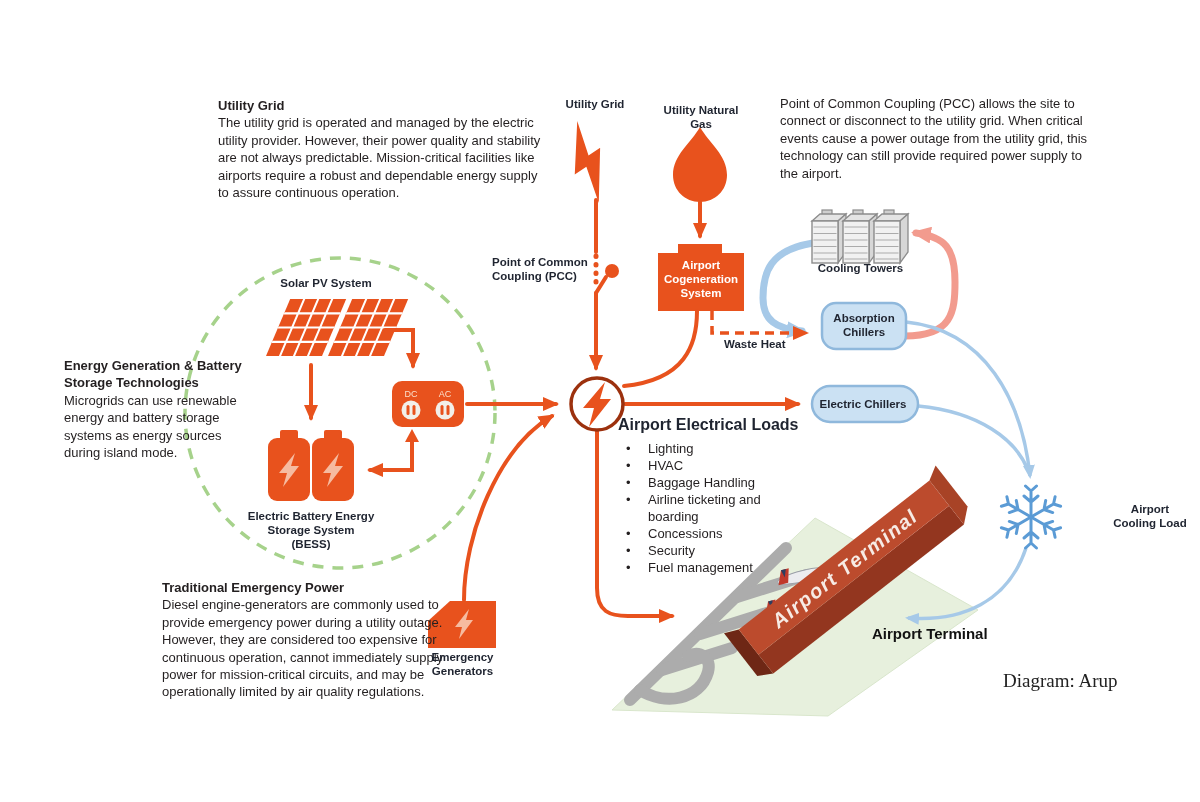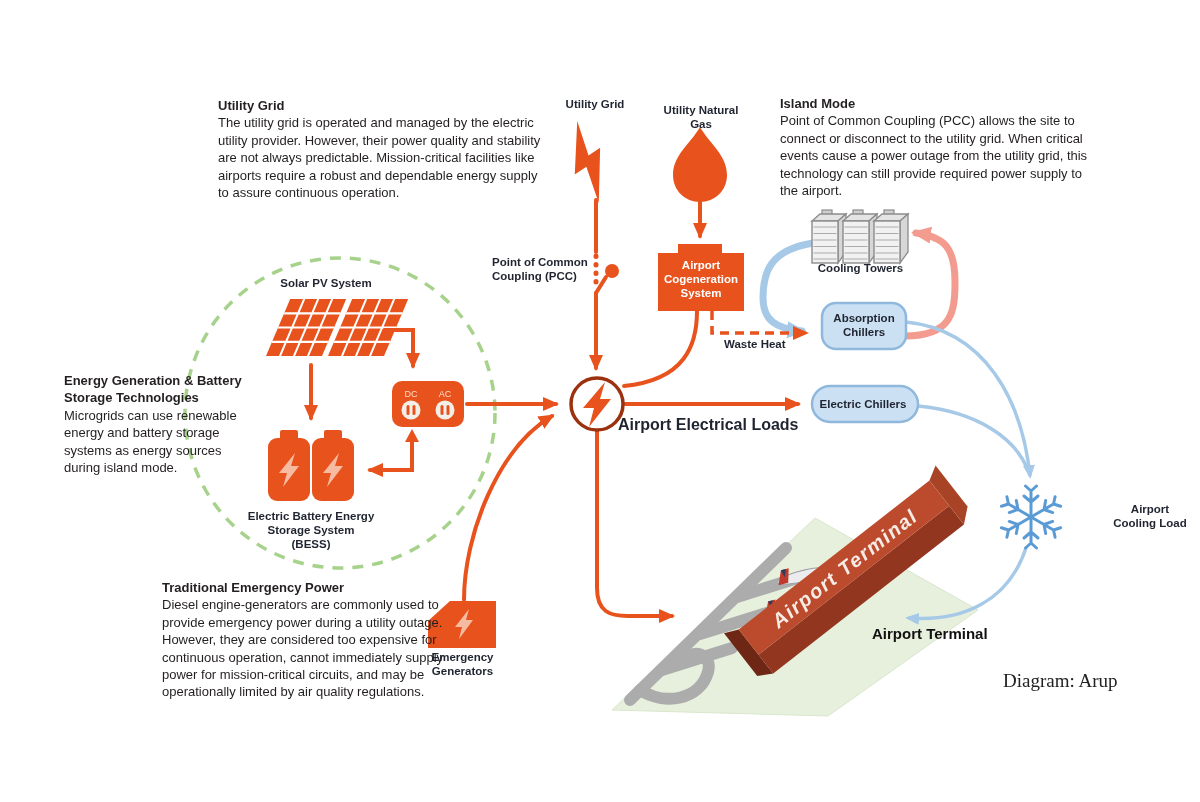--- a/index.html
+++ b/index.html
@@ -208,25 +208,24 @@
     <rect class="bbox" x="822" y="303" width="84" height="46" rx="14"></rect>
     <rect class="bbox" x="812" y="386" width="106" height="36" rx="18"></rect>
   </svg>
 
   <div class="note" style="left:218px;top:97px;width:332px;">
     <div class="t">Utility Grid</div>
     <div>The utility grid is operated and managed by the electric utility provider. However, their power quality and stability are not always predictable. Mission-critical facilities like airports require a robust and dependable energy supply to assure continuous operation.</div>
   </div>
 
   <div class="note" style="left:780px;top:95px;width:320px;">
-    <div class="t">Island Mode</div>
     <div>Point of Common Coupling (PCC) allows the site to connect or disconnect to the utility grid. When critical events cause a power outage from the utility grid, this technology can still provide required power supply to the airport.</div>
   </div>
 
-  <div class="note" style="left:64px;top:372px;width:192px;">
+  <div class="note" style="left:64px;top:357px;width:192px;">
     <div class="t">Energy Generation &amp; Battery Storage Technologies</div>
     <div>Microgrids can use renewable energy and battery storage systems as energy sources during island mode.</div>
   </div>
 
   <div class="note" style="left:162px;top:579px;width:302px;">
     <div class="t">Traditional Emergency Power</div>
     <div>Diesel engine-generators are commonly used to provide emergency power during a utility outage. However, they are considered too expensive for continuous operation, cannot immediately supply power for mission-critical circuits, and may be operationally limited by air quality regulations.</div>
   </div>
 
   <div class="lbl center" style="left:545px;top:98px;width:100px;">Utility Grid</div>
@@ -241,18 +240,27 @@
   <div class="lbl center" style="left:238px;top:510px;width:146px;">
     <span class="block">Electric Battery Energy</span>
     <span class="block">Storage System</span>
     <span class="block">(BESS)</span>
   </div>
   <div class="lbl center" style="left:415px;top:651px;width:95px;">Emergency Generators</div>
   <div class="lbl center" style="left:1109px;top:503px;width:82px;">Airport Cooling Load</div>
 
   <div class="loads">
     <h3>Airport Electrical Loads</h3>
+    <ul>
+      <li>Lighting</li>
+      <li>HVAC</li>
+      <li>Baggage Handling</li>
+      <li>Airline ticketing and boarding</li>
+      <li>Concessions</li>
+      <li>Security</li>
+      <li>Fuel management</li>
+    </ul>
   </div>
 
   <div class="terminal-label">Airport Terminal</div>
   <div class="credit">Diagram: Arup</div>
 
 </div>
 
 </body></html>

